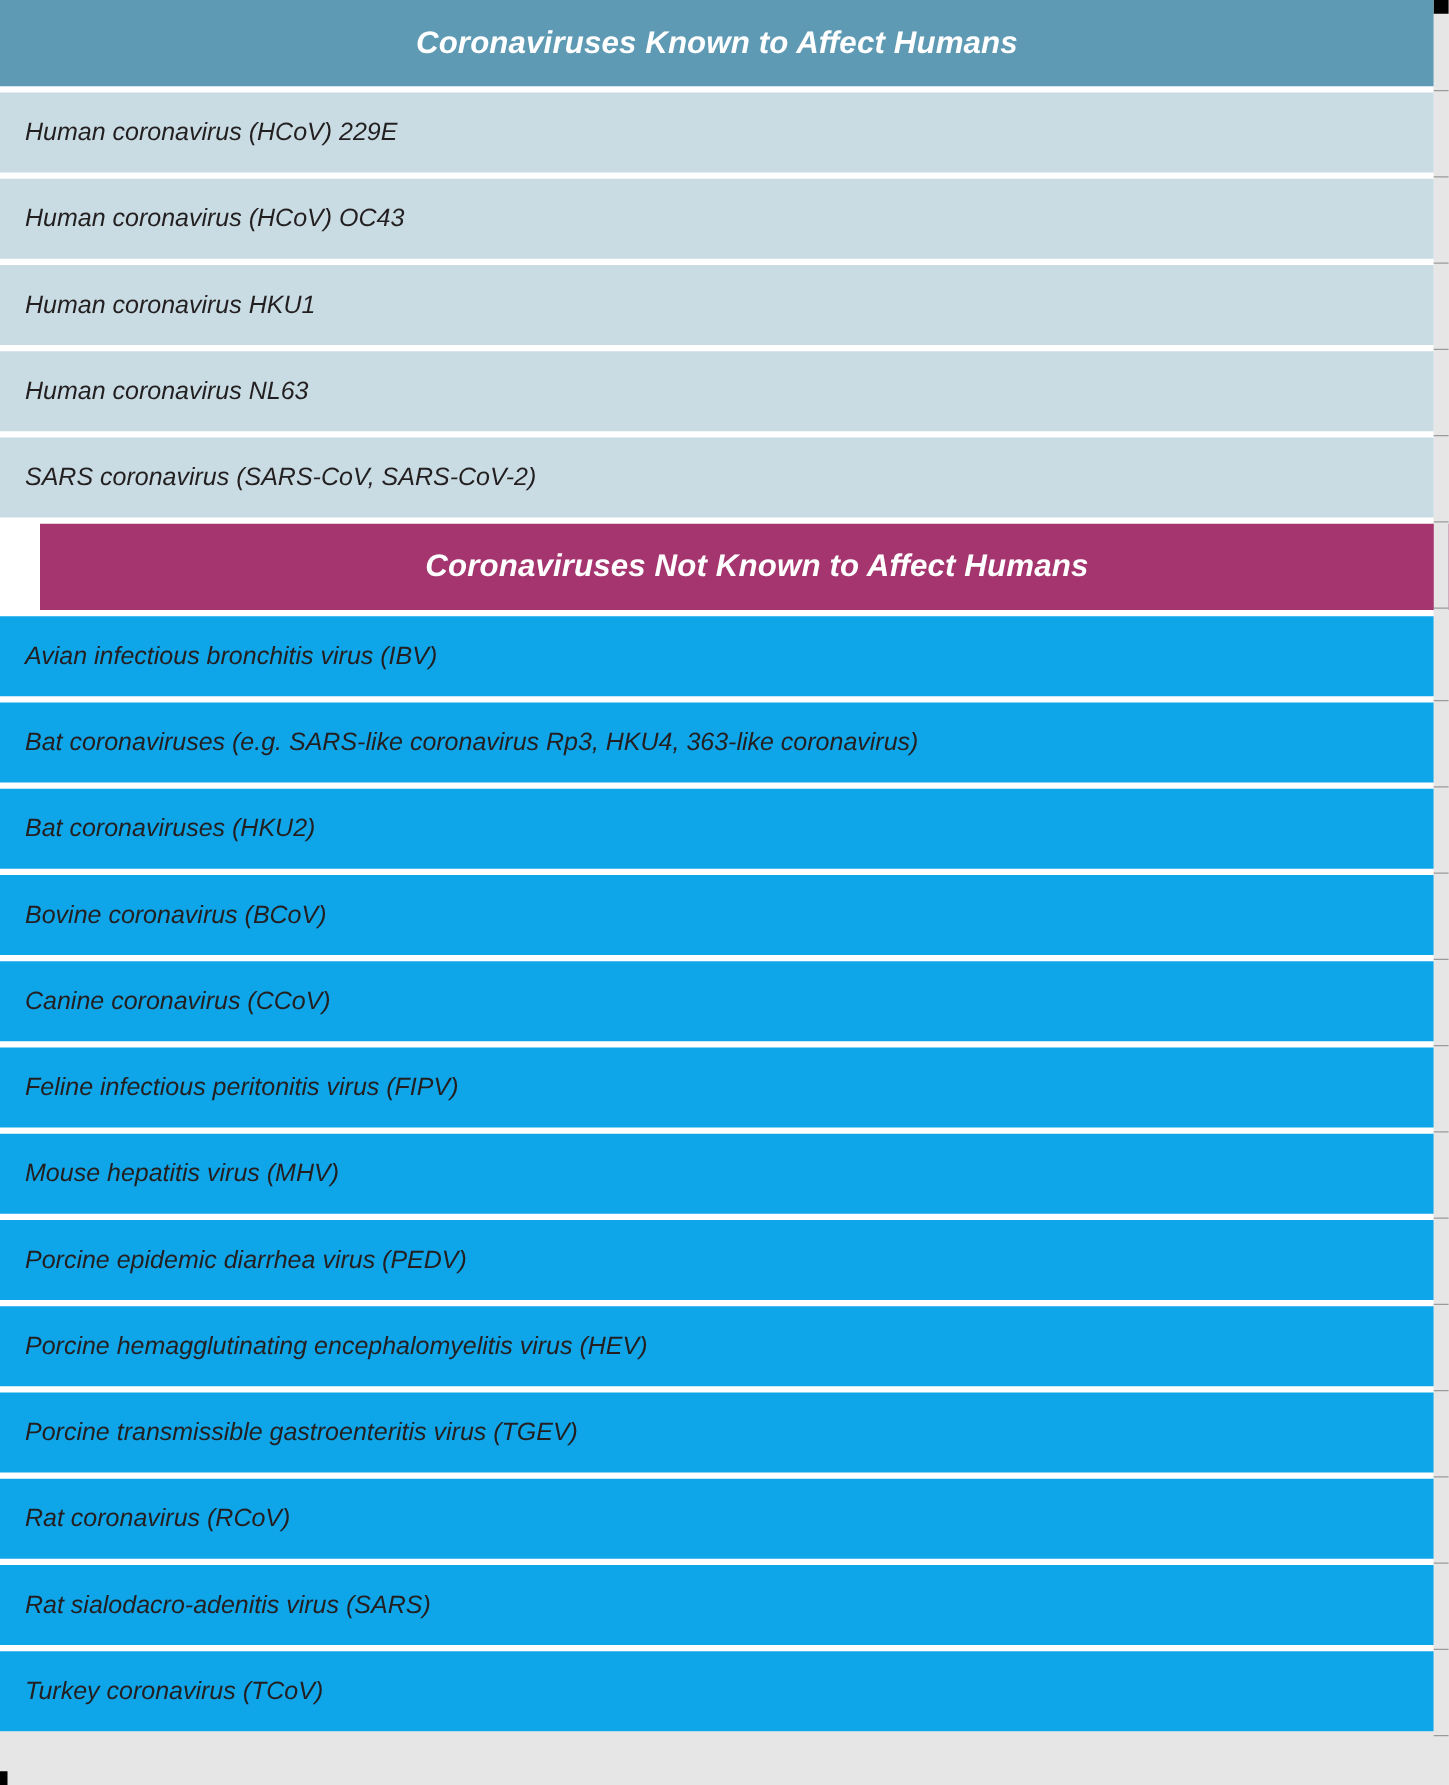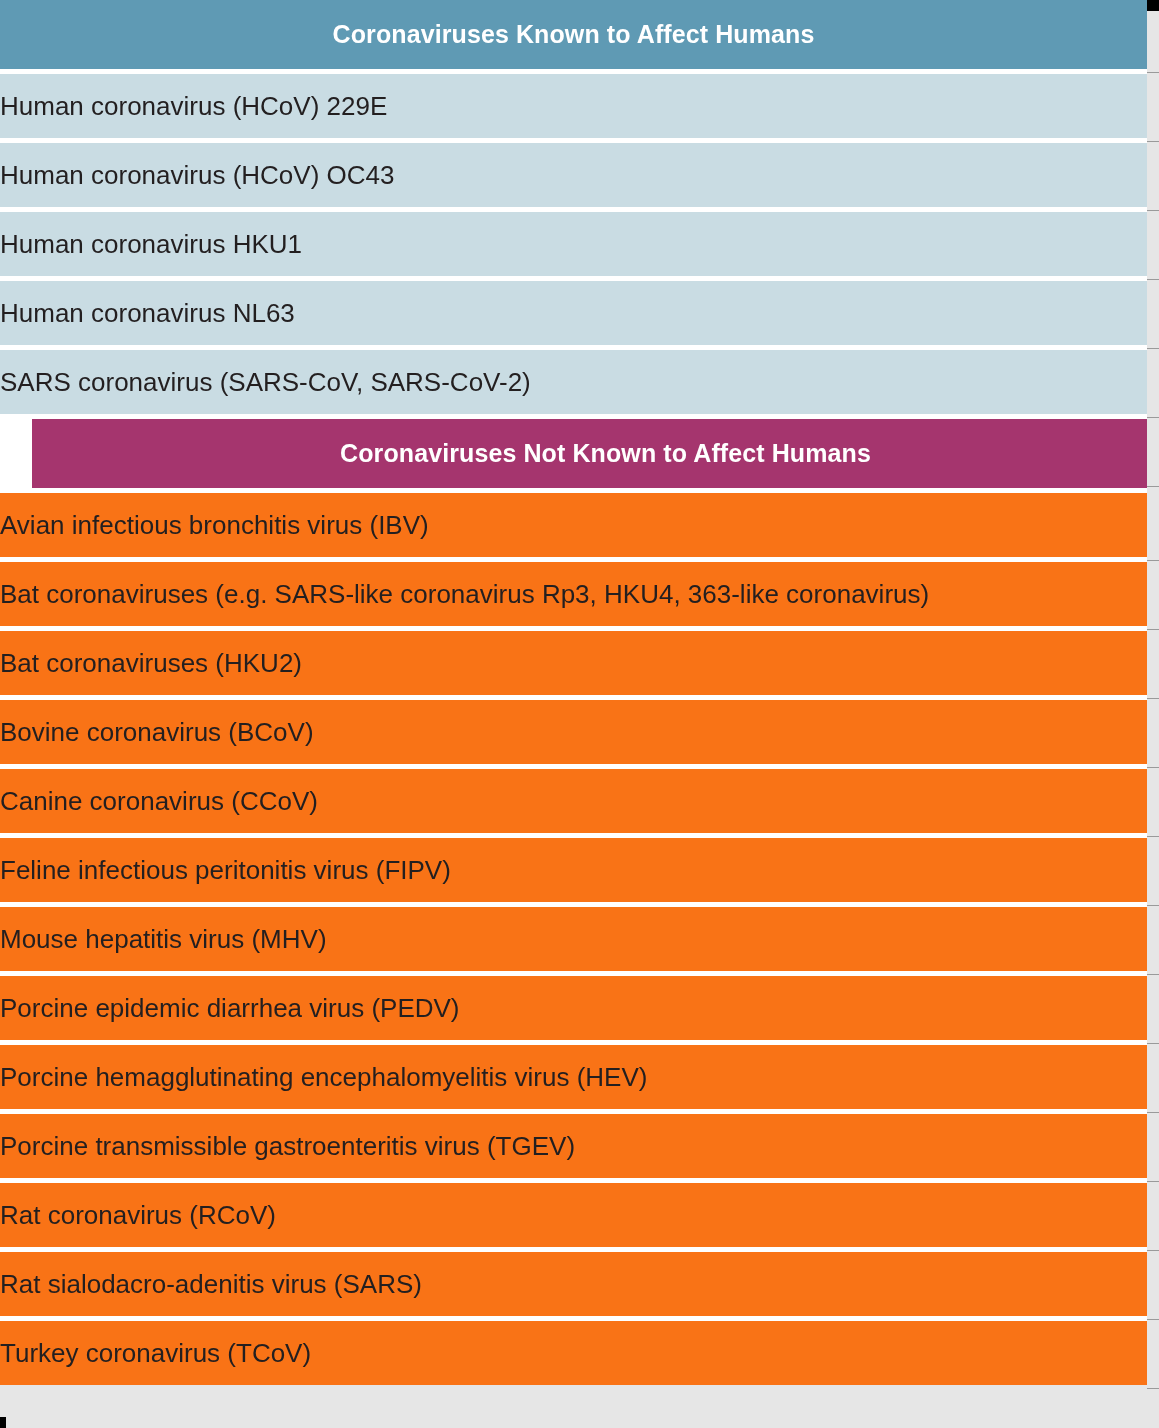--- a/index.html
+++ b/index.html
@@ -13,20 +13,21 @@
     height: 1428px;
     overflow: hidden;
     font-family: "Liberation Sans", sans-serif;
   }
 
   #page {
     position: relative;
     width: 1159px;
     height: 1252px;
     background: #e6e6e6;
+    font-style: italic;
   }
 
   
   .page-gutter {
     position: absolute;
     top: 0;
     left: 1147px;
     width: 12px;
     height: 1428px;
     background: #e6e6e6;
@@ -87,27 +88,28 @@
   }
   .section-header.known      { background: #5f9ab4; }
   .section-header.not-known  { background: #a5356e; }
 
   .row {
     box-sizing: border-box;
     width: 1147px;
     height: 64px;
     display: flex;
     align-items: center;
+    padding-left: 20px;
     color: #231f20;
-    font-size: 26px;
+    font-size: 20px;
     line-height: 1;
     margin-top: 5px;
   }
   .row.blue { background: #c9dce3; }
-  .row.pink { background: #f97316; }
+  .row.pink { background: #0ea5e9; }
 
   
   .section-header.not-known { margin-top: 5px; margin-left: 32px; }
 </style>
 </head>
 <body>
 
 <div id="page">
 
   <div class="table">

